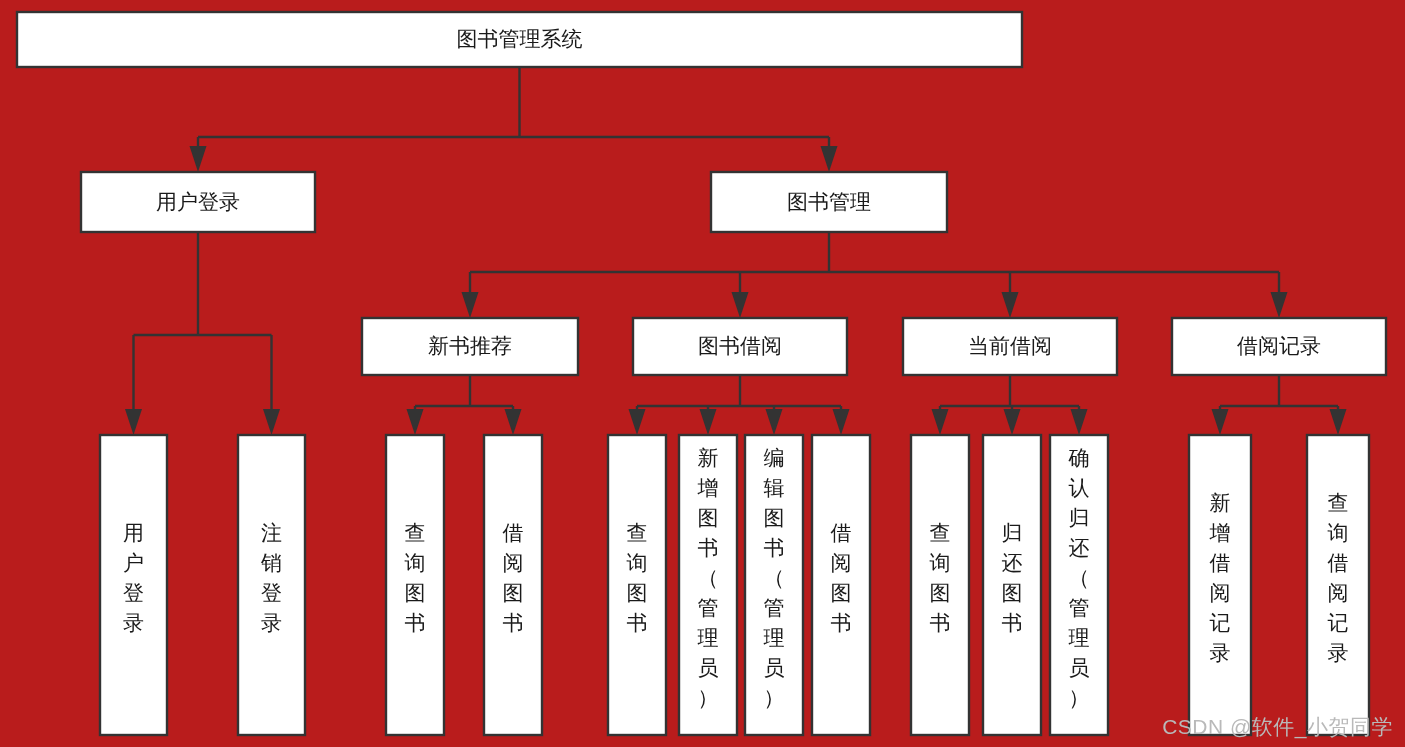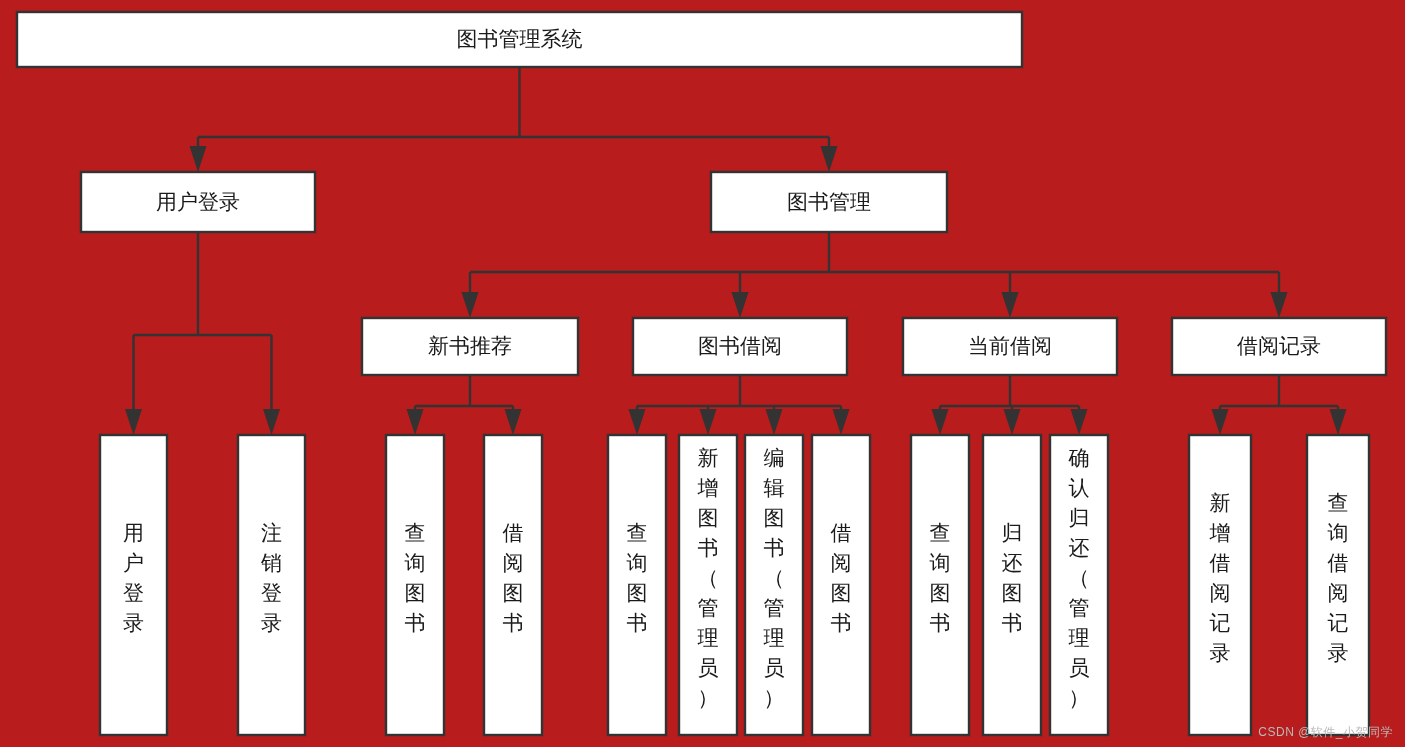--- a/index.html
+++ b/index.html
@@ -50,21 +50,21 @@
     font-family: "Liberation Sans", "DejaVu Sans", sans-serif;
     font-size: 21px;
     fill: #1a1a1a;
     text-anchor: middle;
   }
   .watermark {
     position: absolute;
     right: 12px;
     bottom: 6px;
     font-family: "Liberation Sans", "DejaVu Sans", sans-serif;
-    font-size: 12px;
+    font-size: 21px;
     color: #b9b9b9;
     letter-spacing: 0.5px;
     white-space: nowrap;
     user-select: none;
   }
 </style>
 </head>
 <body>
 
 <div id="page">

